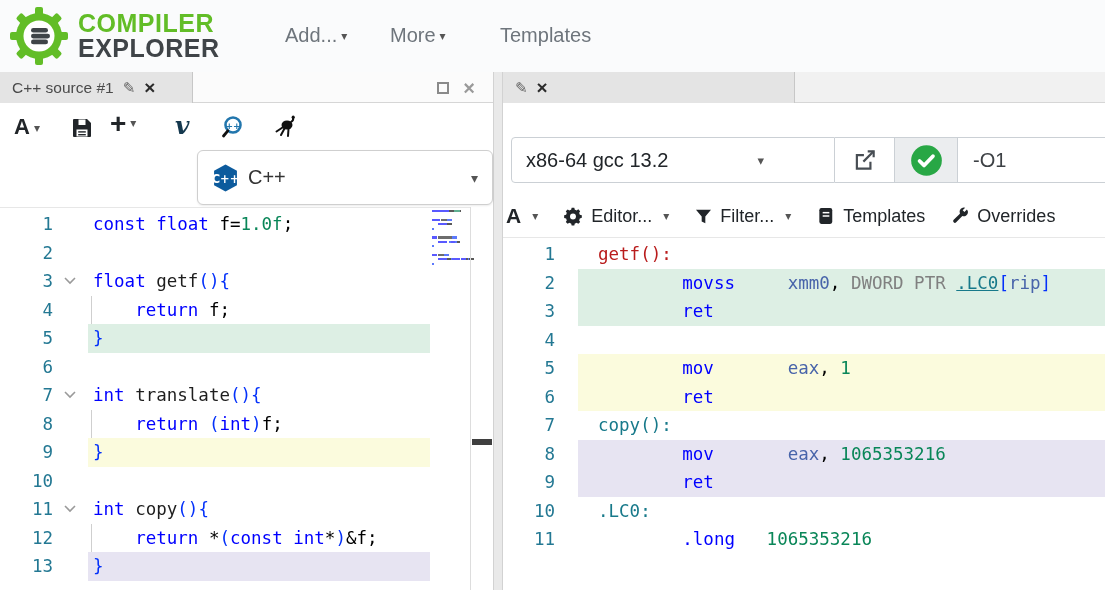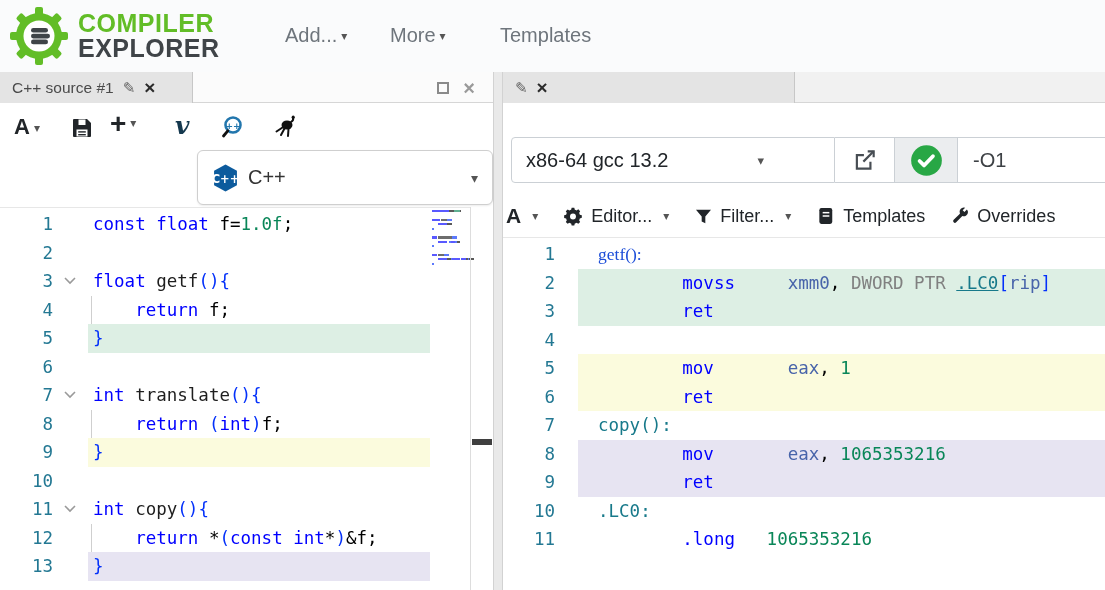--- a/index.html
+++ b/index.html
@@ -272,21 +272,21 @@
         <span class="ico">
           <svg width="20" height="20" viewBox="0 0 24 24">
               <path fill="#212529" d="M21.6 7.2a5.2 5.2 0 0 1-6.8 4.9l-7.4 7.5a2.1 2.1 0 0 1-3-3l7.5-7.4A5.2 5.2 0 0 1 18.2 2l-3 3 2.1 2.1 3-3a5.2 5.2 0 0 1 1.3 3.1z"></path>
             </svg>
         </span>
         <span>Overrides</span>
       </span>
     </div>
 
     <div id="asm-editor" class="editor">
-        <div class="code-row" style="top: 2px; height: 28.5px; line-height: 28.5px;"><span class="gut" style="width: 52px; color: rgb(35, 120, 147);">1</span><span class="code" style="left: 95px;"><span style="color: #1d4ed8; font-family: Liberation Serif, serif;">getf():</span></span></div>
+        <div class="code-row" style="top: 2px; height: 28.5px; line-height: 28.5px;"><span class="gut" style="width: 52px; color: rgb(35, 120, 147);">1</span><span class="code" style="left: 95px;"><span style="color: #b91c1c;">getf():</span></span></div>
         <div class="code-row" style="top: 30.5px; height: 28.5px; line-height: 28.5px;"><div class="hl" style="left: 75px; right: 0px; background: rgb(221, 239, 228);"></div><span class="gut" style="width: 52px; color: rgb(35, 120, 147);">2</span><span class="code" style="left: 95px;"><span style="color: rgb(0, 0, 0);">        </span><span style="color: rgb(0, 0, 255);">movss</span><span style="color: rgb(0, 0, 0);">     </span><span style="color: rgb(72, 100, 170);">xmm0</span><span style="color: rgb(0, 0, 0);">, </span><span style="color: rgb(128, 128, 128);">DWORD PTR </span><span style="color: rgb(23, 121, 138); text-decoration: underline;">.LC0</span><span style="color: rgb(4, 49, 250);">[</span><span style="color: rgb(72, 100, 170);">rip</span><span style="color: rgb(4, 49, 250);">]</span></span></div>
         <div class="code-row" style="top: 59px; height: 28.5px; line-height: 28.5px;"><div class="hl" style="left: 75px; right: 0px; background: rgb(221, 239, 228);"></div><span class="gut" style="width: 52px; color: rgb(35, 120, 147);">3</span><span class="code" style="left: 95px;"><span style="color: rgb(0, 0, 0);">        </span><span style="color: rgb(0, 0, 255);">ret</span></span></div>
         <div class="code-row" style="top: 87.5px; height: 28.5px; line-height: 28.5px;"><span class="gut" style="width: 52px; color: rgb(35, 120, 147);">4</span></div>
         <div class="code-row" style="top: 116px; height: 28.5px; line-height: 28.5px;"><div class="hl" style="left: 75px; right: 0px; background: rgb(251, 251, 221);"></div><span class="gut" style="width: 52px; color: rgb(35, 120, 147);">5</span><span class="code" style="left: 95px;"><span style="color: rgb(0, 0, 0);">        </span><span style="color: rgb(0, 0, 255);">mov</span><span style="color: rgb(0, 0, 0);">       </span><span style="color: rgb(72, 100, 170);">eax</span><span style="color: rgb(0, 0, 0);">, </span><span style="color: rgb(9, 134, 88);">1</span></span></div>
         <div class="code-row" style="top: 144.5px; height: 28.5px; line-height: 28.5px;"><div class="hl" style="left: 75px; right: 0px; background: rgb(251, 251, 221);"></div><span class="gut" style="width: 52px; color: rgb(35, 120, 147);">6</span><span class="code" style="left: 95px;"><span style="color: rgb(0, 0, 0);">        </span><span style="color: rgb(0, 0, 255);">ret</span></span></div>
         <div class="code-row" style="top: 173px; height: 28.5px; line-height: 28.5px;"><span class="gut" style="width: 52px; color: rgb(35, 120, 147);">7</span><span class="code" style="left: 95px;"><span style="color: rgb(23, 121, 138);">copy():</span></span></div>
         <div class="code-row" style="top: 201.5px; height: 28.5px; line-height: 28.5px;"><div class="hl" style="left: 75px; right: 0px; background: rgb(231, 228, 242);"></div><span class="gut" style="width: 52px; color: rgb(35, 120, 147);">8</span><span class="code" style="left: 95px;"><span style="color: rgb(0, 0, 0);">        </span><span style="color: rgb(0, 0, 255);">mov</span><span style="color: rgb(0, 0, 0);">       </span><span style="color: rgb(72, 100, 170);">eax</span><span style="color: rgb(0, 0, 0);">, </span><span style="color: rgb(9, 134, 88);">1065353216</span></span></div>
         <div class="code-row" style="top: 230px; height: 28.5px; line-height: 28.5px;"><div class="hl" style="left: 75px; right: 0px; background: rgb(231, 228, 242);"></div><span class="gut" style="width: 52px; color: rgb(35, 120, 147);">9</span><span class="code" style="left: 95px;"><span style="color: rgb(0, 0, 0);">        </span><span style="color: rgb(0, 0, 255);">ret</span></span></div>
         <div class="code-row" style="top: 258.5px; height: 28.5px; line-height: 28.5px;"><span class="gut" style="width: 52px; color: rgb(35, 120, 147);">10</span><span class="code" style="left: 95px;"><span style="color: rgb(23, 121, 138);">.LC0:</span></span></div>
         <div class="code-row" style="top: 287px; height: 28.5px; line-height: 28.5px;"><span class="gut" style="width: 52px; color: rgb(35, 120, 147);">11</span><span class="code" style="left: 95px;"><span style="color: rgb(0, 0, 0);">        </span><span style="color: rgb(0, 0, 255);">.long</span><span style="color: rgb(0, 0, 0);">   </span><span style="color: rgb(9, 134, 88);">1065353216</span></span></div>

